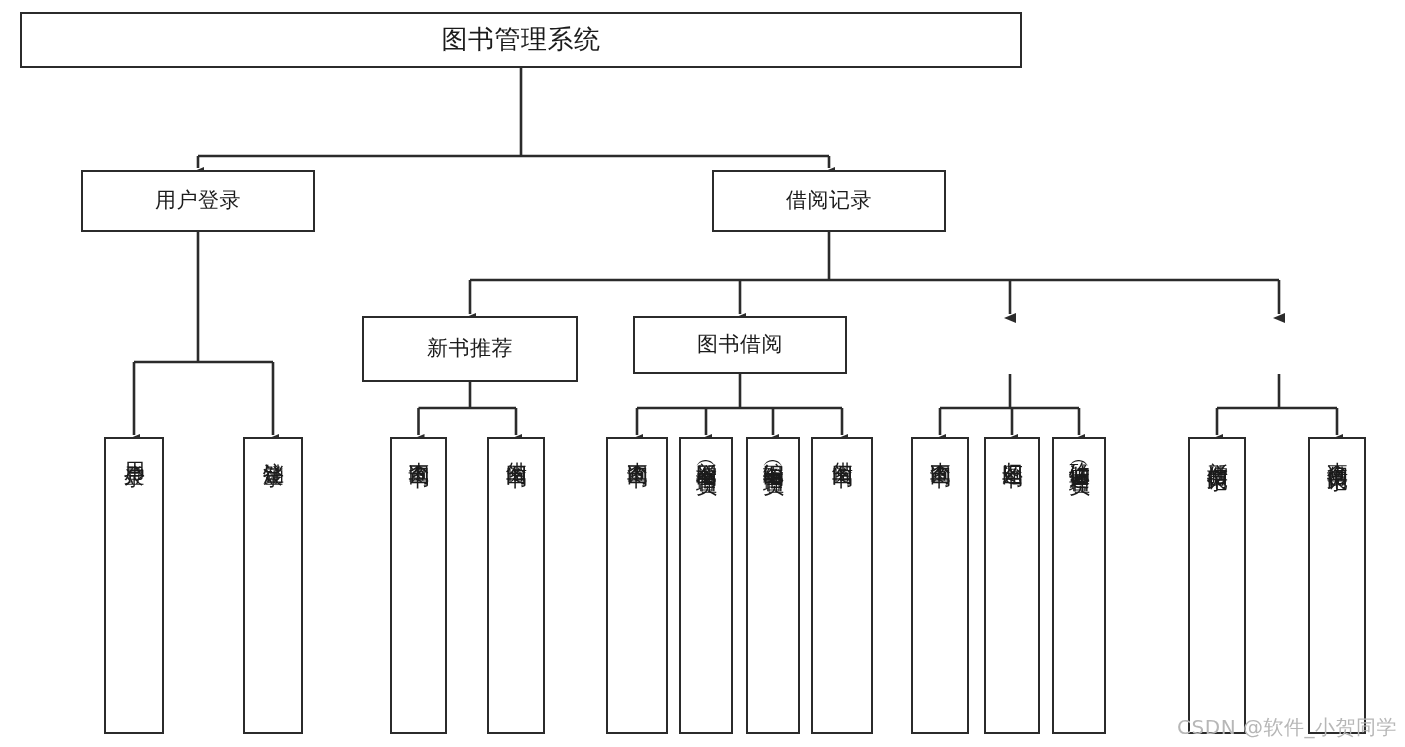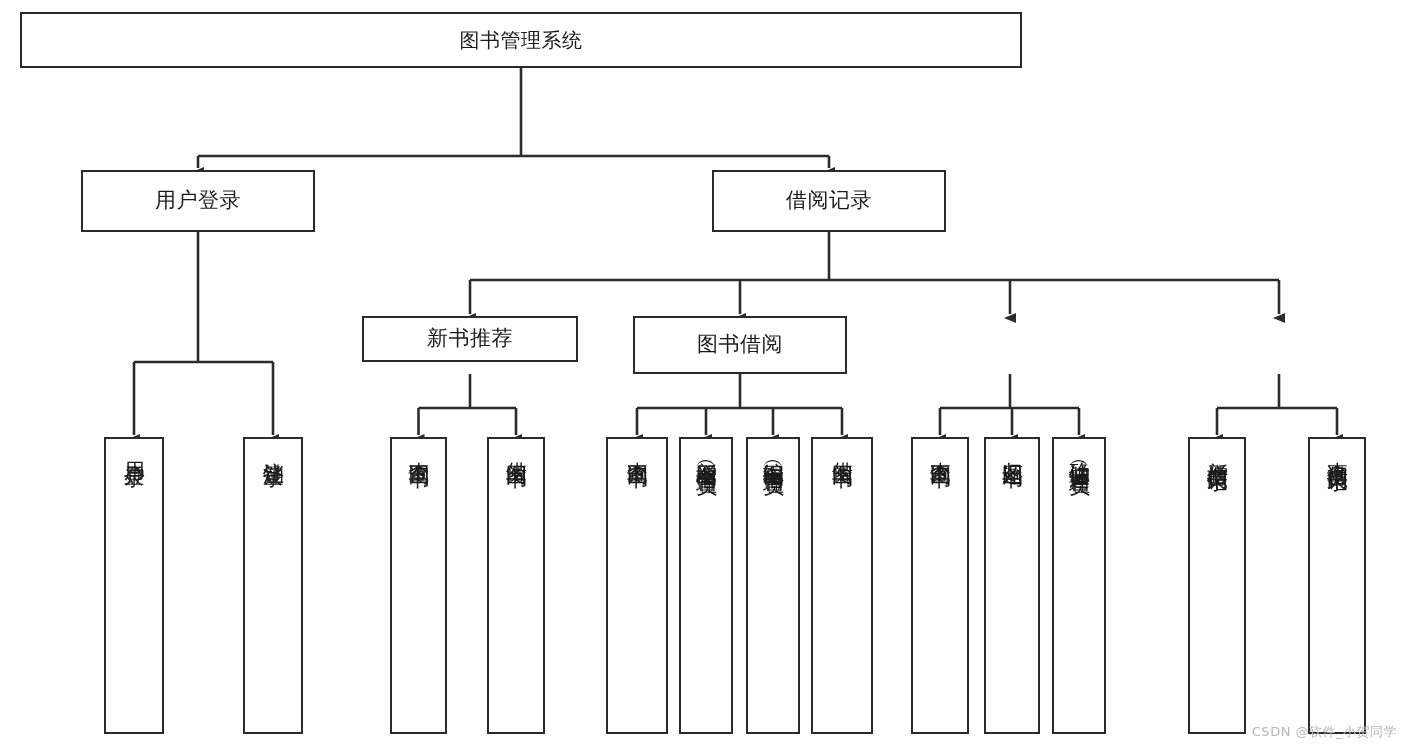--- a/index.html
+++ b/index.html
@@ -39,40 +39,40 @@
     color: #1b1b1b;
     text-align: center;
     line-height: 1.12;
     white-space: pre-line;
   }
   .node.horiz .label {
     font-size: 21px;
     letter-spacing: 0.5px;
   }
   .node.root .label {
-    font-size: 20px;
+    font-size: 26px;
   }
   .node.vert {
     align-items: flex-start;
     justify-content: center;
     padding-top: 6px;
   }
   .node.vert .label {
     writing-mode: vertical-rl;
     text-orientation: upright;
     font-size: 21px;
     letter-spacing: 2px;
     line-height: 1;
     white-space: nowrap;
   }
   .watermark {
     position: absolute;
     right: 8px;
     bottom: 6px;
-    font-size: 13px;
+    font-size: 20px;
     color: #b7b7b7;
     letter-spacing: 0.5px;
     user-select: none;
   }
 </style>
 </head>
 <body>
 
 <div id="canvas">
 
@@ -116,21 +116,21 @@
     <span class="label">图书管理系统</span>
   </div>
 
   <div class="node horiz" style="left: 81px; top: 170px; width: 234px; height: 62px;">
     <span class="label">用户登录</span>
   </div>
   <div class="node horiz" style="left: 712px; top: 170px; width: 234px; height: 62px;">
     <span class="label">借阅记录</span>
   </div>
 
-  <div class="node horiz" style="left: 362px; top: 316px; width: 216px; height: 46px;">
+  <div class="node horiz" style="left: 362px; top: 316px; width: 216px; height: 66px;">
     <span class="label">新书推荐</span>
   </div>
   <div class="node horiz" style="left: 633px; top: 316px; width: 214px; height: 58px; justify-content: center;">
     <span class="label">图书借阅</span>
   </div>
 
   <div class="node vert" style="left: 104px; top: 437px; width: 60px; height: 297px;">
     <span class="label">用户登录</span>
   </div>
   <div class="node vert" style="left: 243px; top: 437px; width: 60px; height: 297px;">

